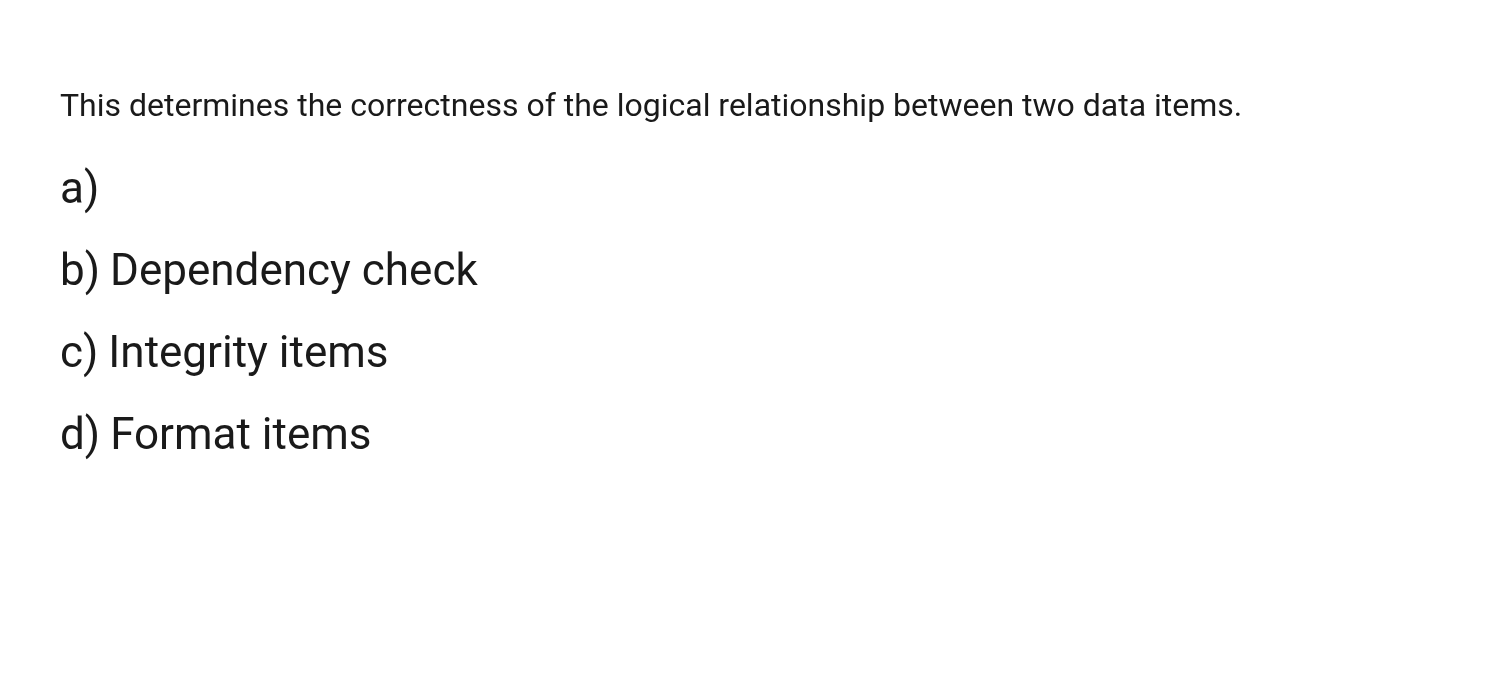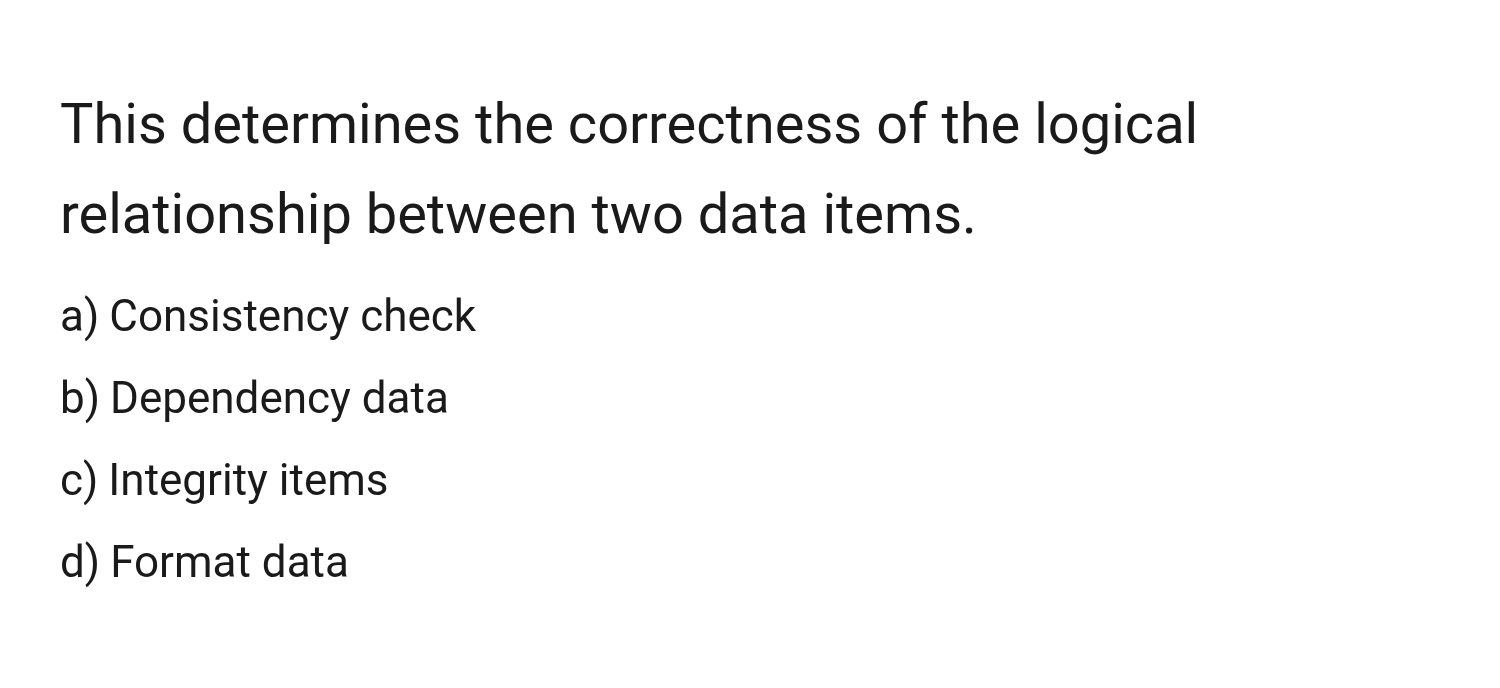--- a/index.html
+++ b/index.html
@@ -9,21 +9,21 @@
     }
     body {
       width: 1500px;
       height: 688px;
       background: #ffffff;
       font-family: -apple-system, BlinkMacSystemFont, "Segoe UI", Roboto, Helvetica, Arial, sans-serif;
       color: #1a1a1a;
       padding: 80px 60px 60px 60px;
     }
     .question-stem {
-      font-size: 56px;
+      font-size: 32px;
       line-height: 1.6;
       margin-bottom: 24px;
       font-weight: 400;
     }
     .options {
       display: flex;
       flex-direction: column;
       gap: 16px;
     }
     .option {
@@ -38,27 +38,26 @@
     }
   </style>
 </head>
 <body>
 
 <div class="question-stem">This determines the correctness of the logical relationship between two data items.</div>
 
 <div class="options">
   <div class="option">
     <span class="option-letter">a)</span>
-    <span>Consistency check</span>
   </div>
   <div class="option">
     <span class="option-letter">b)</span>
-    <span>Dependency data</span>
+    <span>Dependency check</span>
   </div>
   <div class="option">
     <span class="option-letter">c)</span>
     <span>Integrity items</span>
   </div>
   <div class="option">
     <span class="option-letter">d)</span>
-    <span>Format data</span>
+    <span>Format items</span>
   </div>
 </div>
 
 </body></html>

